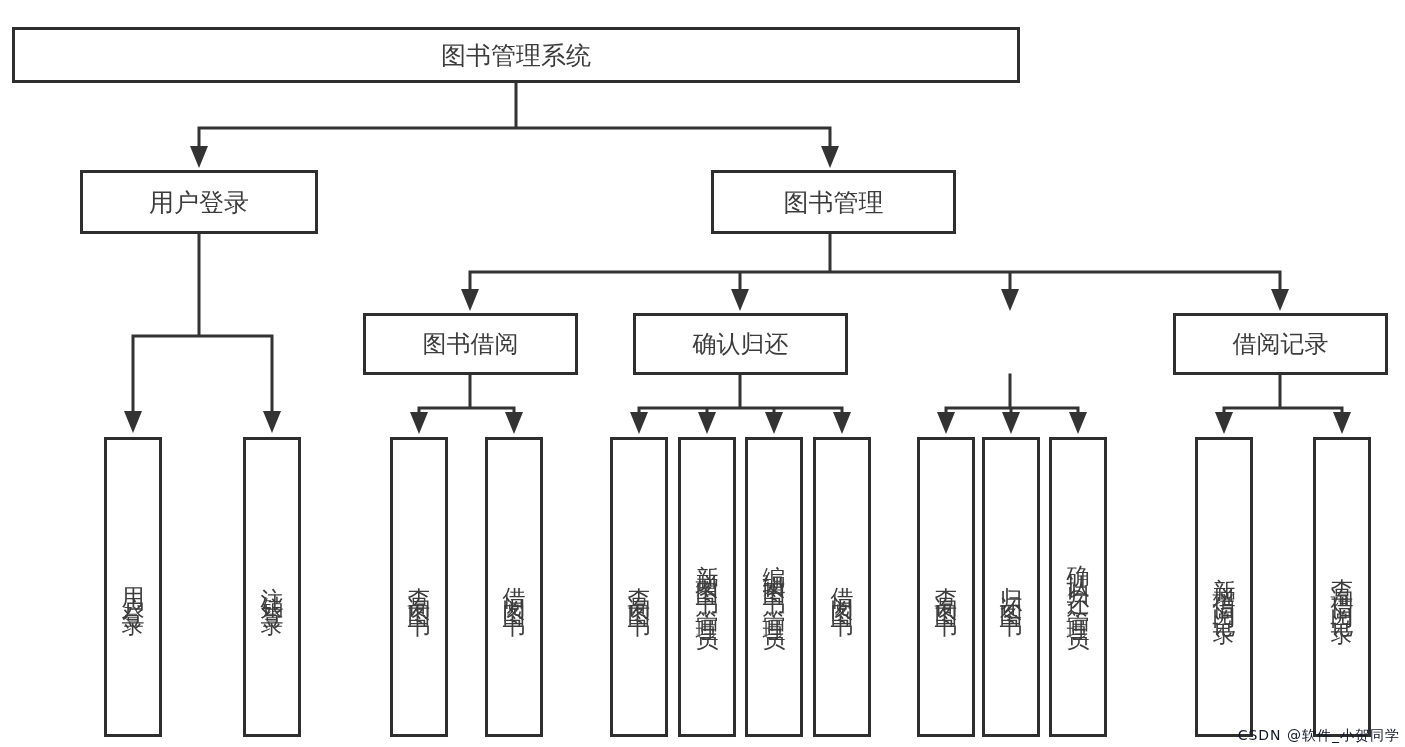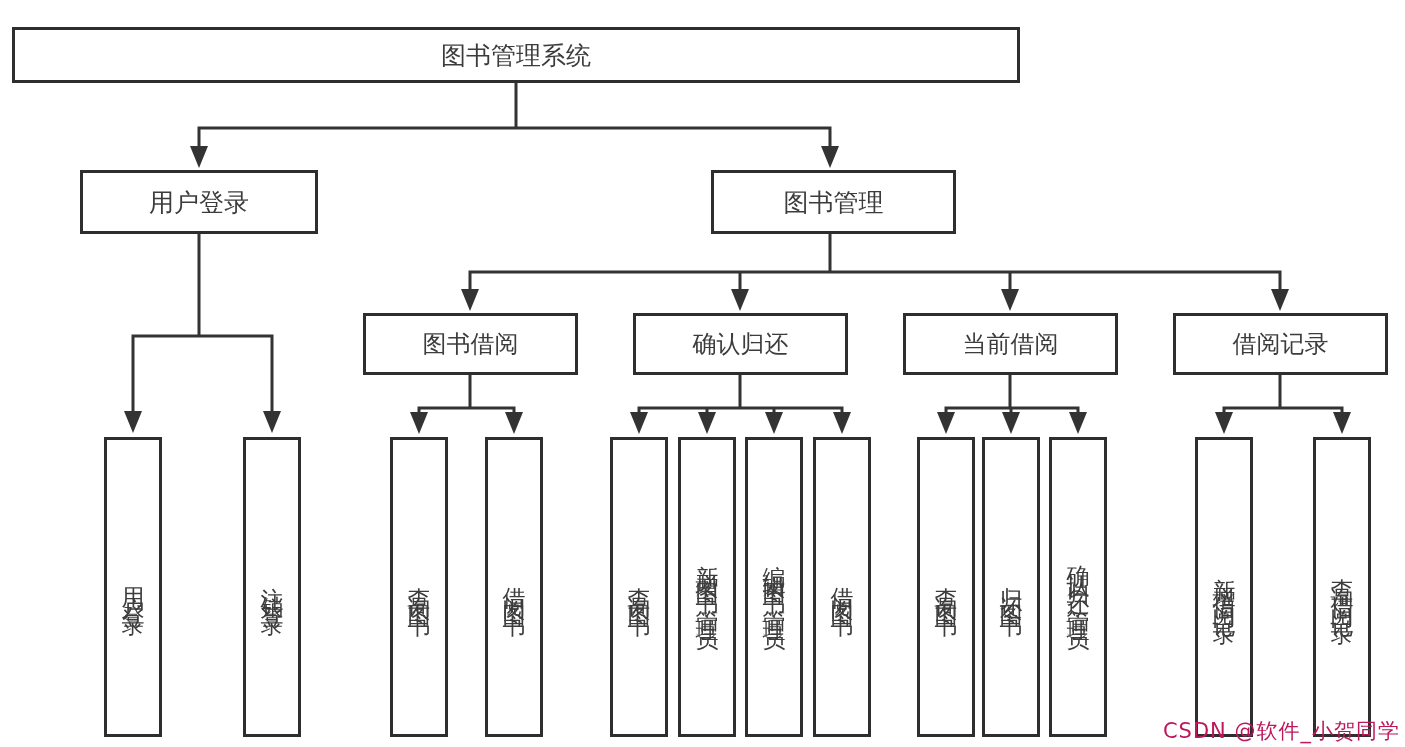--- a/index.html
+++ b/index.html
@@ -35,22 +35,22 @@
     writing-mode: vertical-rl;
     text-orientation: mixed;
     letter-spacing: 9px;
     line-height: 1;
     white-space: nowrap;
   }
   .watermark {
     position: absolute;
     right: 5px;
     bottom: 2px;
-    font-size: 21px;
-    color: #be185d;
+    font-size: 14px;
+    color: #0f172a;
     letter-spacing: 1px;
   }
 </style>
 </head>
 <body>
 
 <div class="stage">
 
   <svg class="connectors" viewBox="0 0 1405 747" xmlns="http://www.w3.org/2000/svg">
     <g stroke="#333333" stroke-width="3" fill="none" stroke-linecap="square">
@@ -102,23 +102,20 @@
   <div class="box lvl2" style="left:711px;width:245px">
     <span>图书管理</span>
   </div>
 
   <div class="box lvl3" style="left:363px">
     <span>图书借阅</span>
   </div>
   <div class="box lvl3" style="left:633px">
     <span>确认归还</span>
   </div>
-  <div class="box lvl3" style="left:903px">
-    <span>当前借阅</span>
-  </div>
   <div class="box lvl3" style="left:1173px">
     <span>借阅记录</span>
   </div>
 
   <div class="box leaf" style="left:104px">
     <span class="vtext">用户登录</span>
   </div>
   <div class="box leaf" style="left:243px">
     <span class="vtext">注销登录</span>
   </div>

